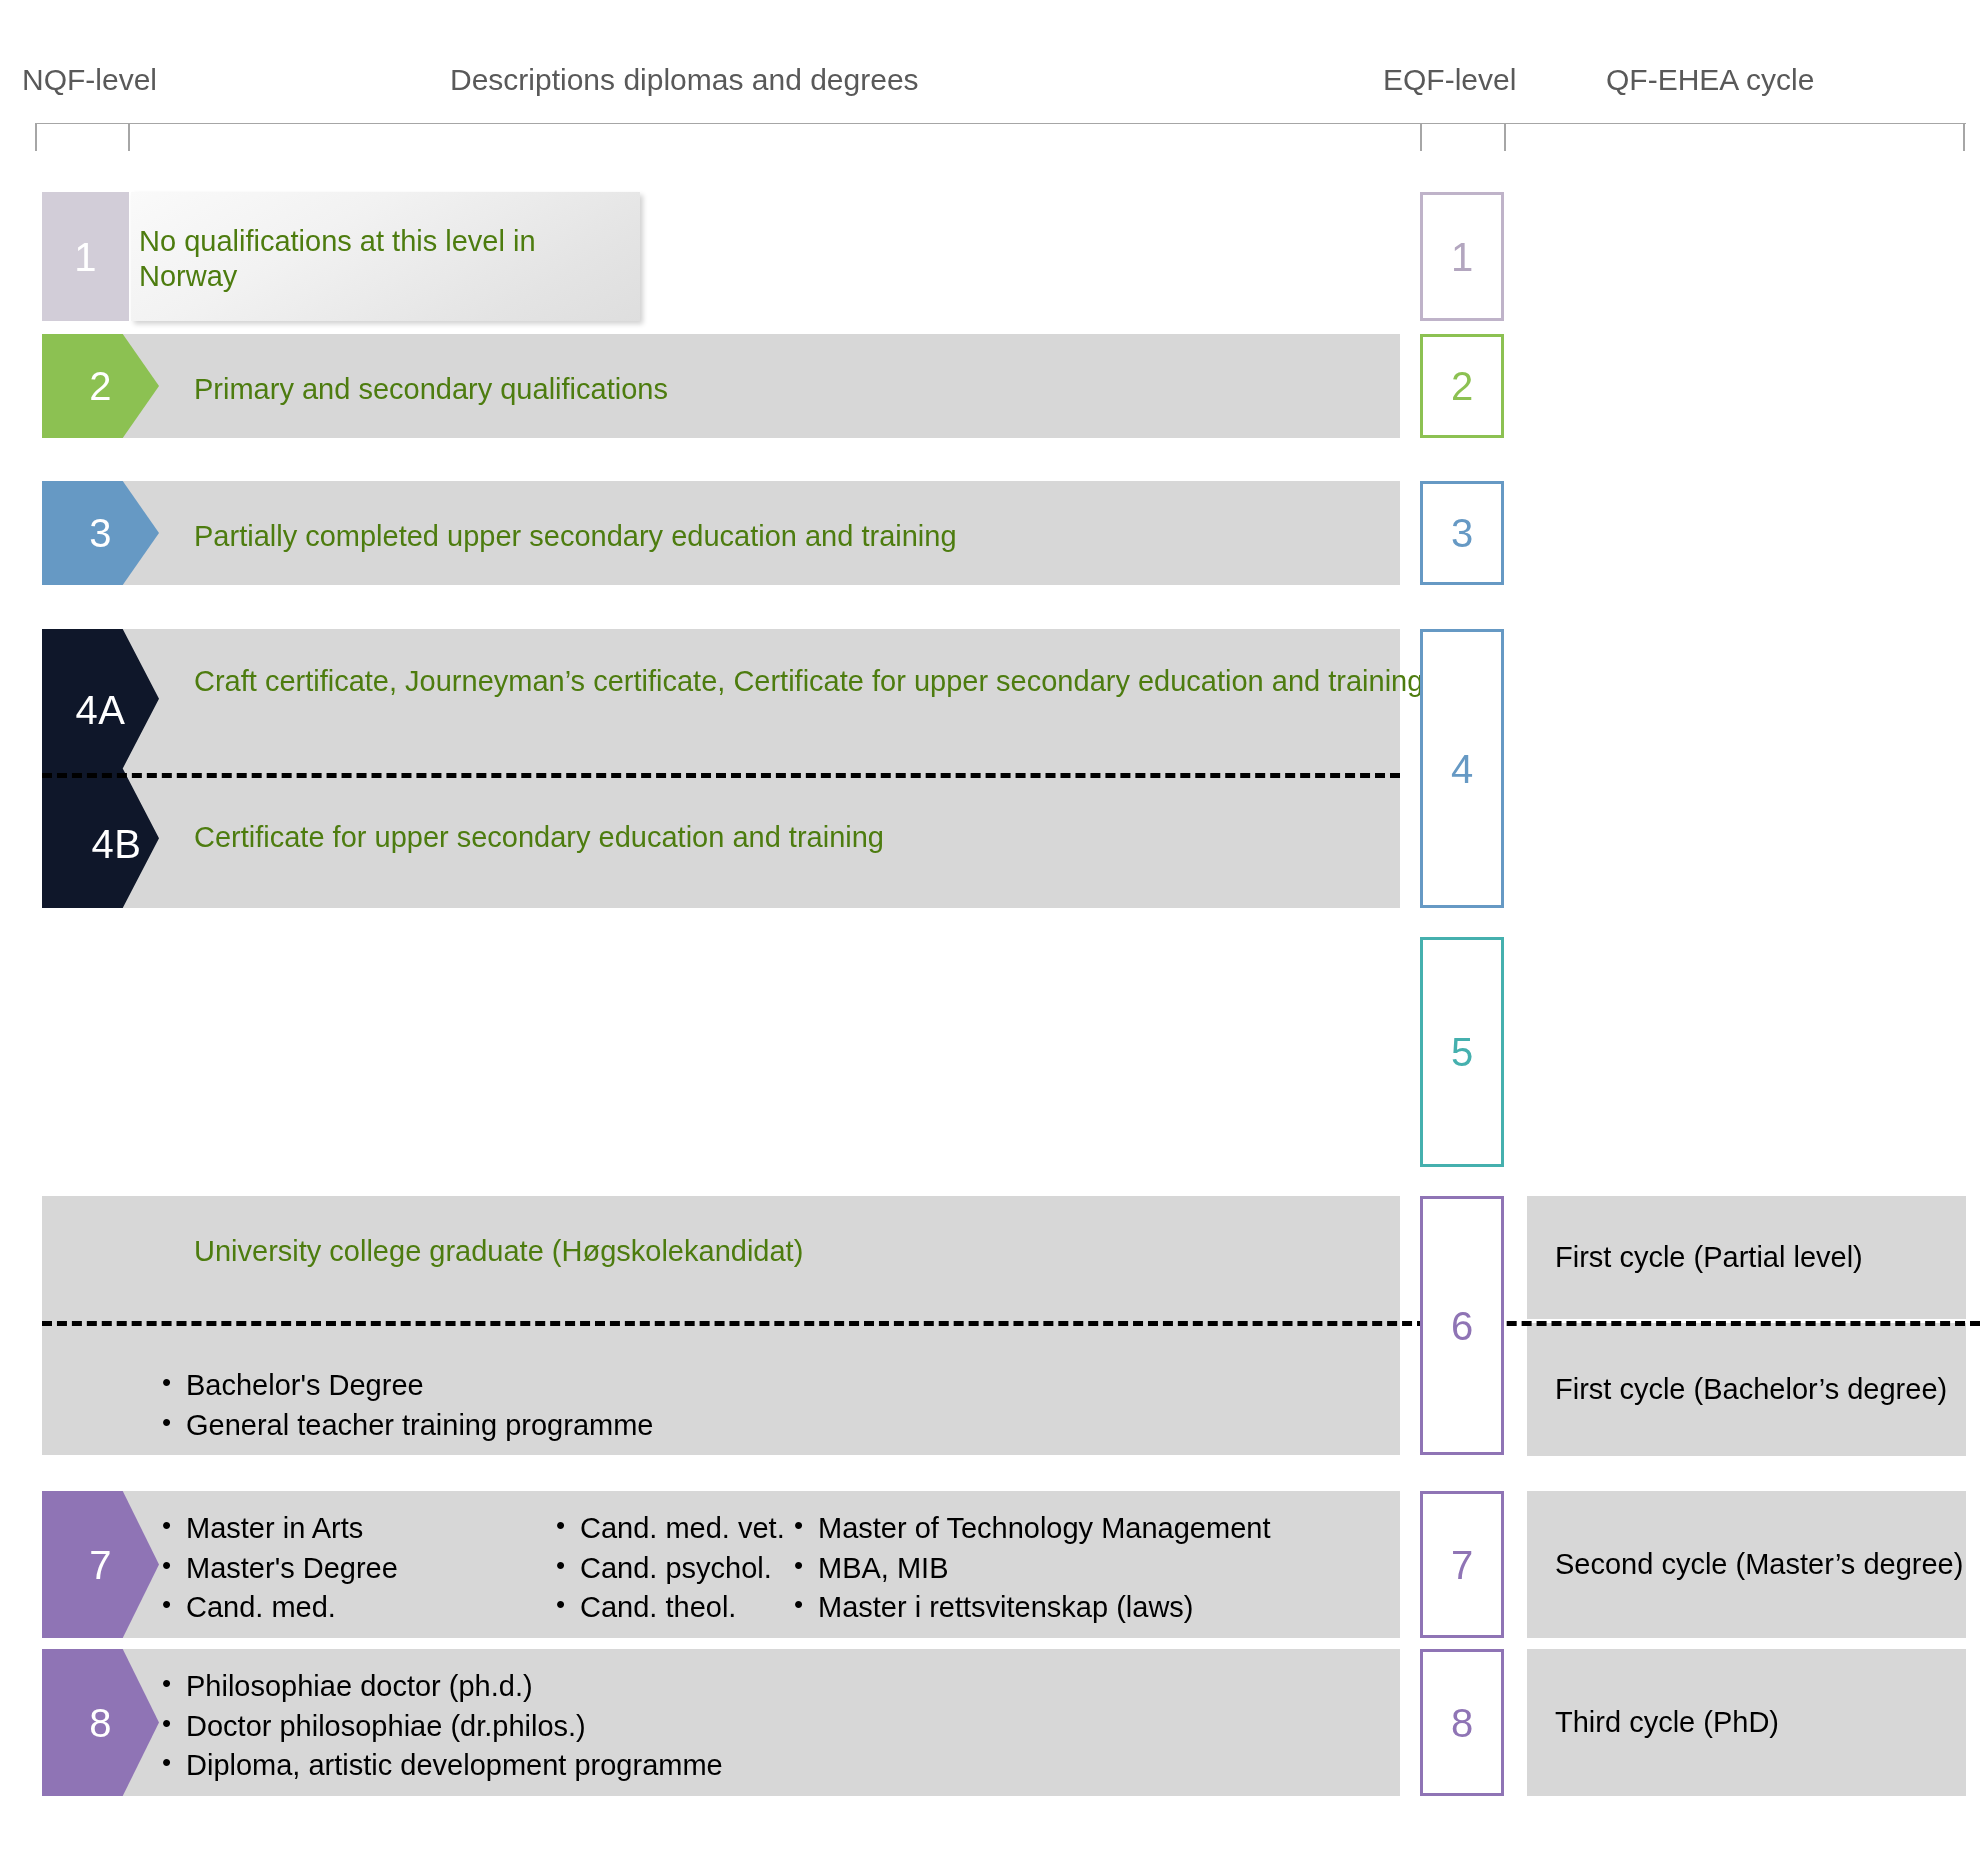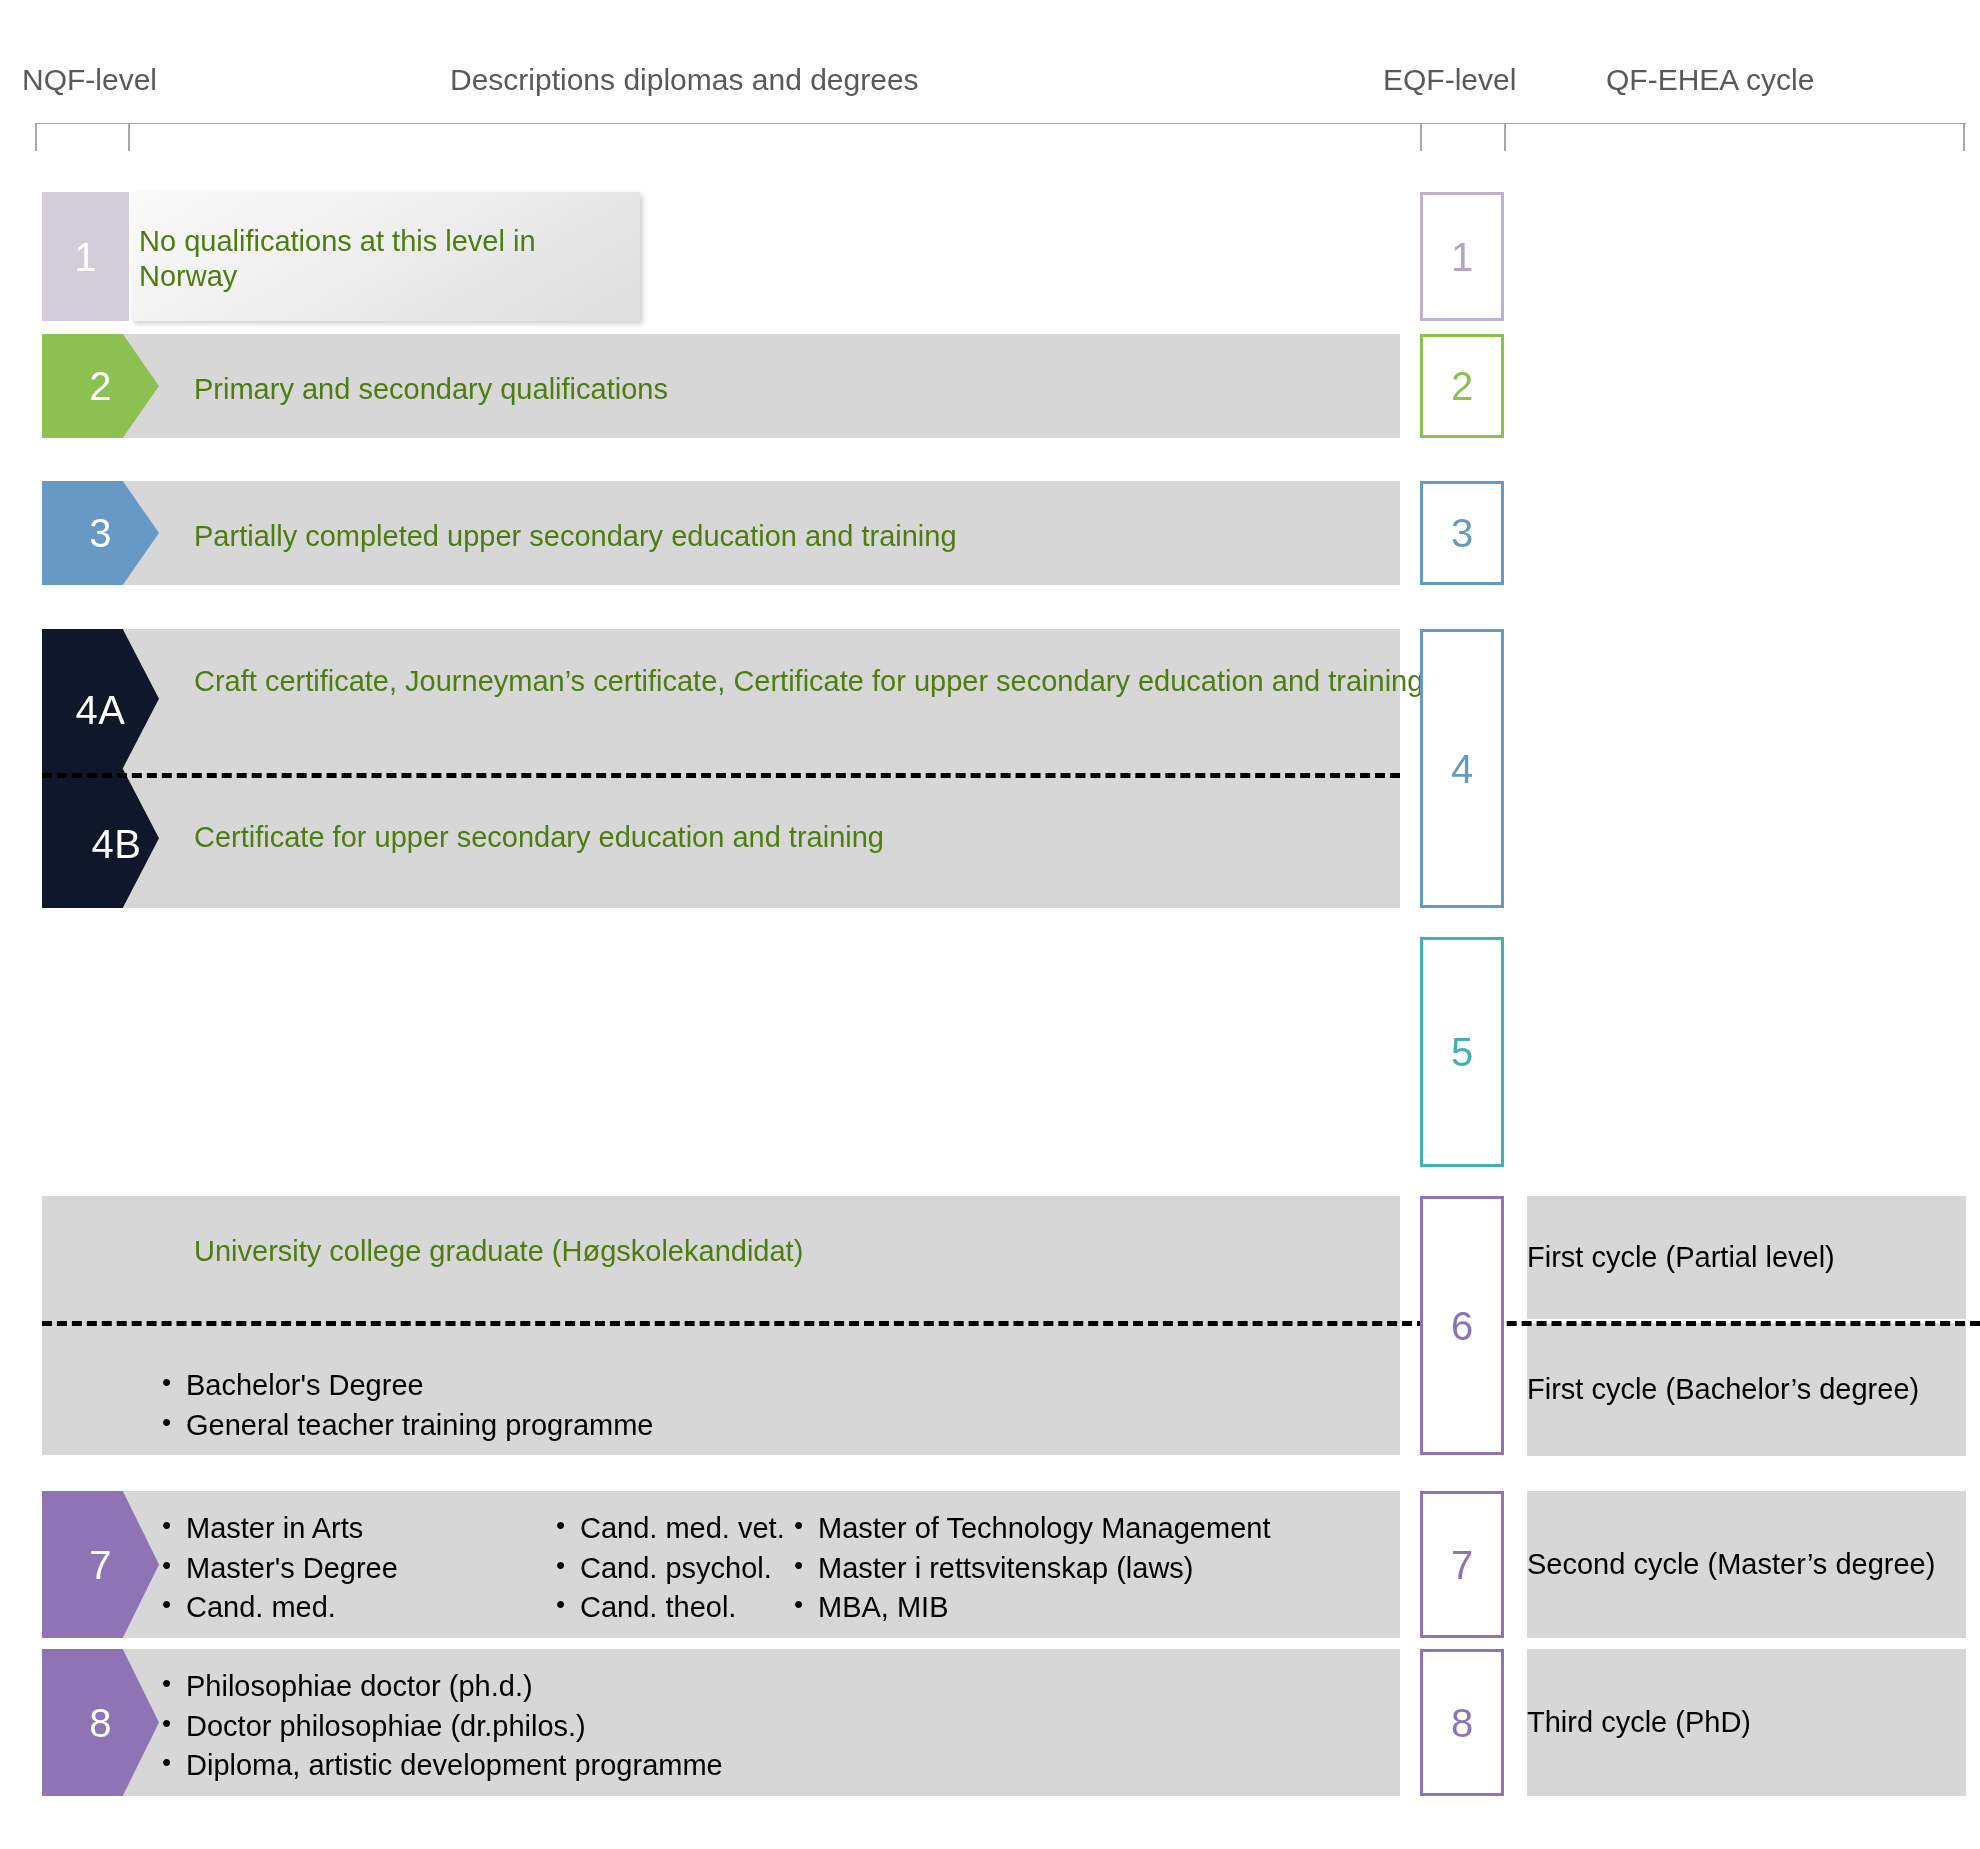--- a/index.html
+++ b/index.html
@@ -136,21 +136,21 @@
   .qf {
     position:absolute;
     left:1527px;
     width:439px;
     background:#d7d7d7;
     display:flex;
     align-items:center;
     font-size:29px;
     color:#000;
   }
-  .qf .qftext { }
+  .qf .qftext { padding-left:28px; }
 </style>
 </head>
 <body>
 
 <div class="page">
 
   <div class="col-header" id="hdr-nqf">NQF-level</div>
   <div class="col-header" id="hdr-desc">Descriptions diplomas and degrees</div>
   <div class="col-header" id="hdr-eqf">EQF-level</div>
   <div class="col-header" id="hdr-qf">QF-EHEA cycle</div>
@@ -246,22 +246,22 @@
         <li>Master's Degree</li>
         <li>Cand. med.</li>
       </ul>
       <ul class="bullets c2">
         <li>Cand. med. vet.</li>
         <li>Cand. psychol.</li>
         <li>Cand. theol.</li>
       </ul>
       <ul class="bullets c3">
         <li>Master of Technology Management</li>
+        <li>MBA, MIB</li>
         <li>Master i rettsvitenskap (laws)</li>
-        <li>MBA, MIB</li>
       </ul>
     </div>
   </div>
   <div class="eqf" style="top:1491px;height:147px;border-color:#8f74b5;color:#8f74b5;">
     <span>7</span>
   </div>
   <div class="qf" style="top:1491px;height:147px;align-items:center;">
     <span class="qftext">Second cycle (Master’s degree)</span>
   </div>
 

